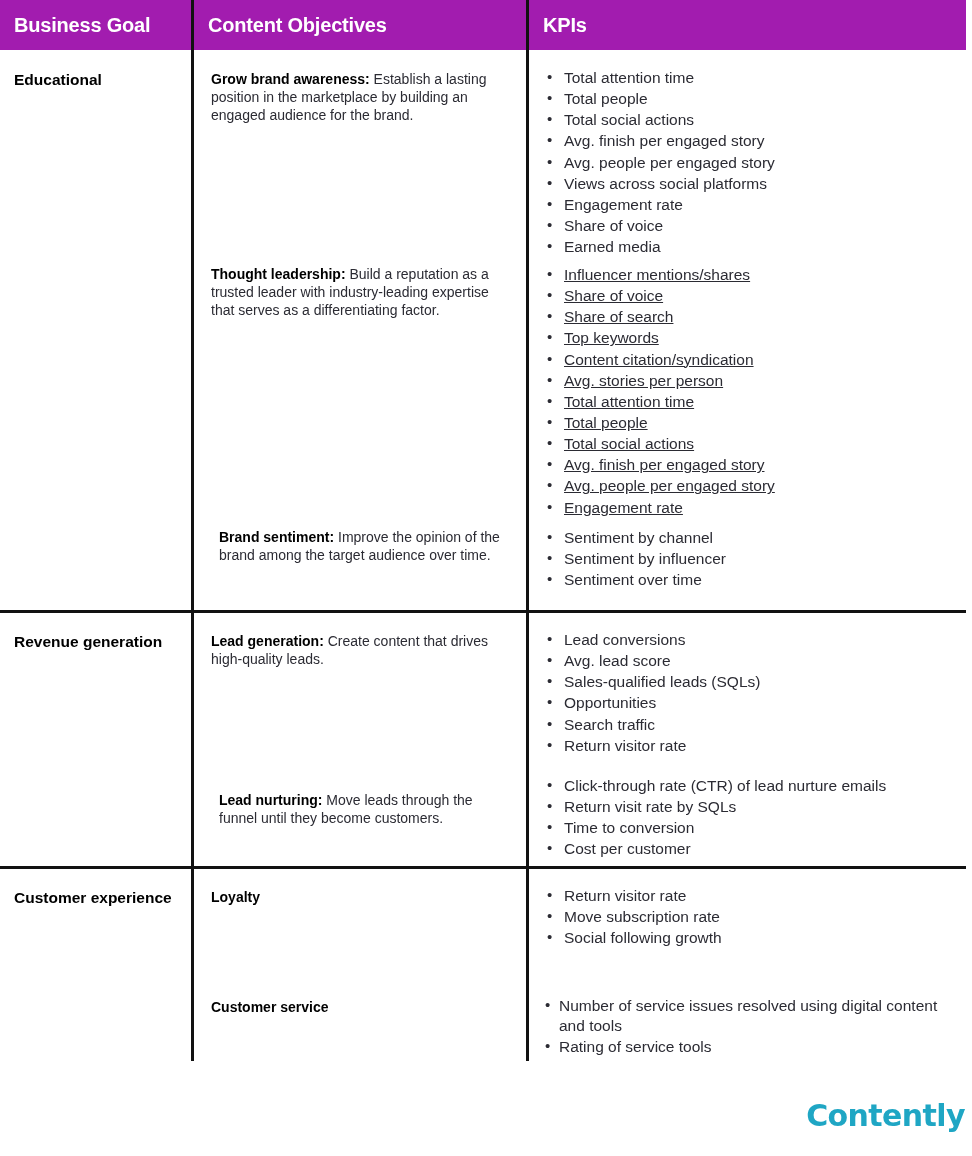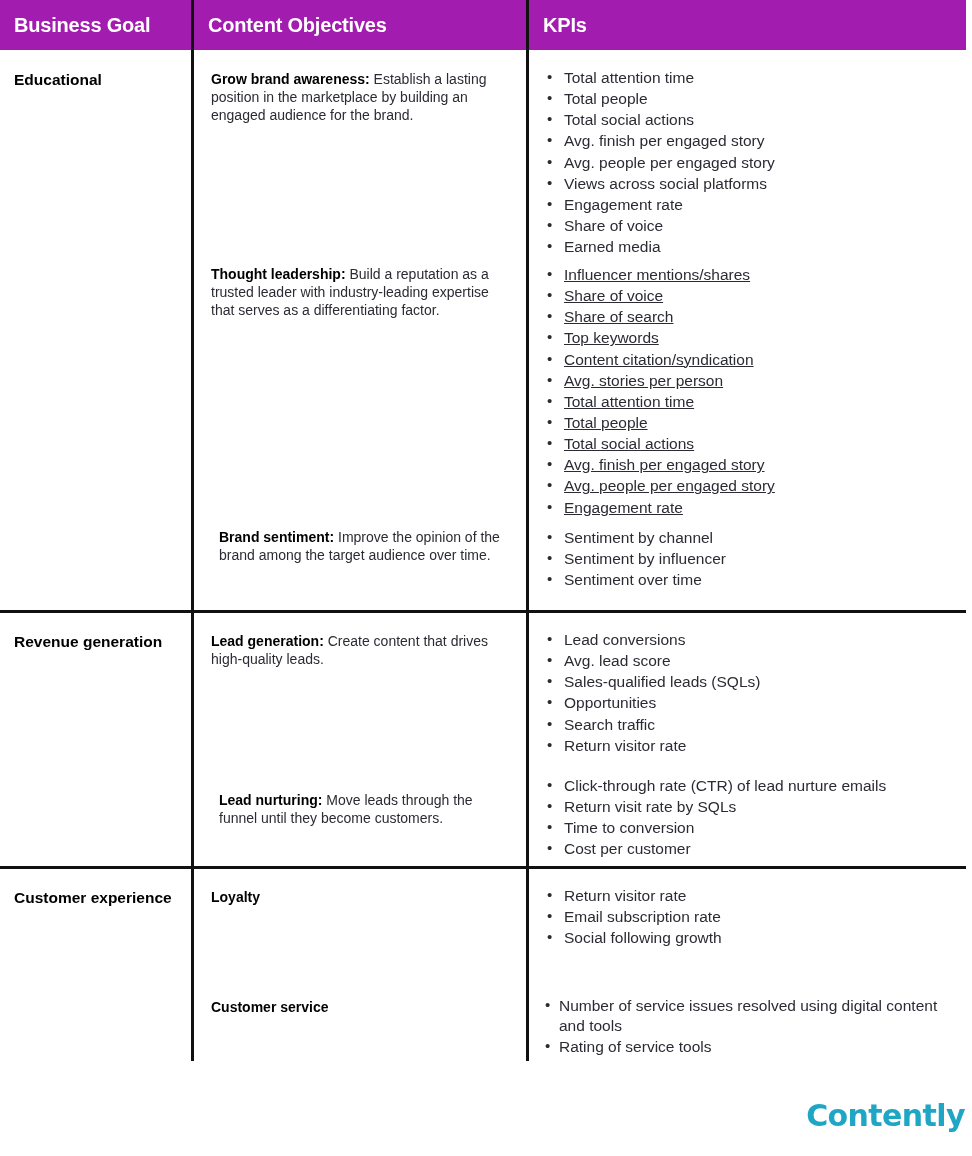--- a/index.html
+++ b/index.html
@@ -228,21 +228,21 @@
       <li>Cost per customer</li>
     </ul>
   </div>
 
   <div class="goal" style="top:838px;">Customer experience</div>
 
   <div class="objective" style="top:838px; font-weight:bold; color:#000;"><b>Loyalty</b><span></span></div>
   <div class="kpis" style="top:836px;">
     <ul>
       <li>Return visitor rate</li>
-      <li>Email subscription rate</li>
+      <li>Move subscription rate</li>
       <li>Social following growth</li>
     </ul>
   </div>
 
   <div class="objective" style="top:948px; font-weight:bold; color:#000;"><b>Customer service</b><span></span></div>
   <div class="kpis tight" style="top:946px;">
     <ul>
       <li>Number of service issues resolved using digital content and tools</li>
       <li>Rating of service tools</li>
     </ul>

